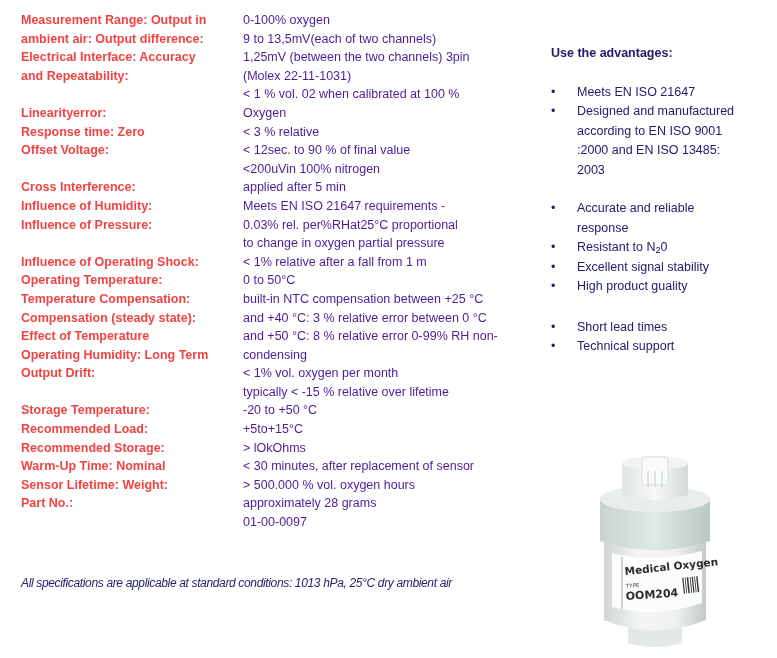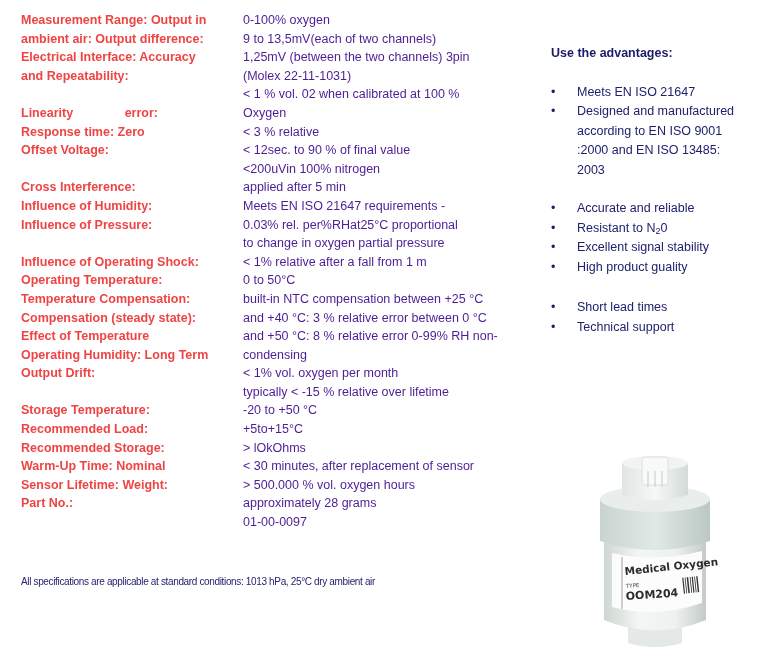--- a/index.html
+++ b/index.html
@@ -15,26 +15,27 @@
   .labels {
     position: absolute; left: 0; top: 0; width: 222px;
     font-weight: bold; color: #ef4444;
   }
   .values {
     position: absolute; left: 222px; top: 0; width: 290px;
     color: #4c1d95;
   }
   .line { height: 18.6px; white-space: nowrap; }
   .line.gap { height: 18.6px; }
-  .label-justify { display: flex; justify-content: space-between; width: 137px; }
+  .label-justify { display: flex; width: 137px; }
 
   .footnote {
     position: absolute; left: 21px; top: 576px;
-    font-size: 10px; letter-spacing: -0.35px; color: #24246e;
+    font-size: 12px; letter-spacing: -0.35px; color: #24246e;
     white-space: nowrap;
+    font-style: italic;
   }
 
   .advantages {
     position: absolute; left: 551px; top: 44px; width: 220px;
     color: #20206e; font-size: 12.5px; line-height: 19.5px;
   }
   .adv-title { font-weight: bold; color: #1c1c66; margin-bottom: 19px; }
   .adv-item { position: relative; padding-left: 26px; }
   .adv-item .bullet { position: absolute; left: 0; top: 0; }
   .adv-spacer { height: 19px; }
@@ -131,20 +132,21 @@
     <div>according to EN ISO 9001</div>
     <div>:2000 and EN ISO 13485:</div>
     <div>2003</div>
   </div>
 
   <div class="adv-spacer"></div>
 
   <div class="adv-item">
     <span class="bullet">•</span>
     <div>Accurate and reliable</div>
+    <div>response</div>
   </div>
   <div class="adv-item">
     <span class="bullet">•</span>
     <div><span>Resistant to N</span><sub>2</sub><span>0</span></div>
   </div>
   <div class="adv-item">
     <span class="bullet">•</span>
     <div>Excellent signal stability</div>
   </div>
   <div class="adv-item">

